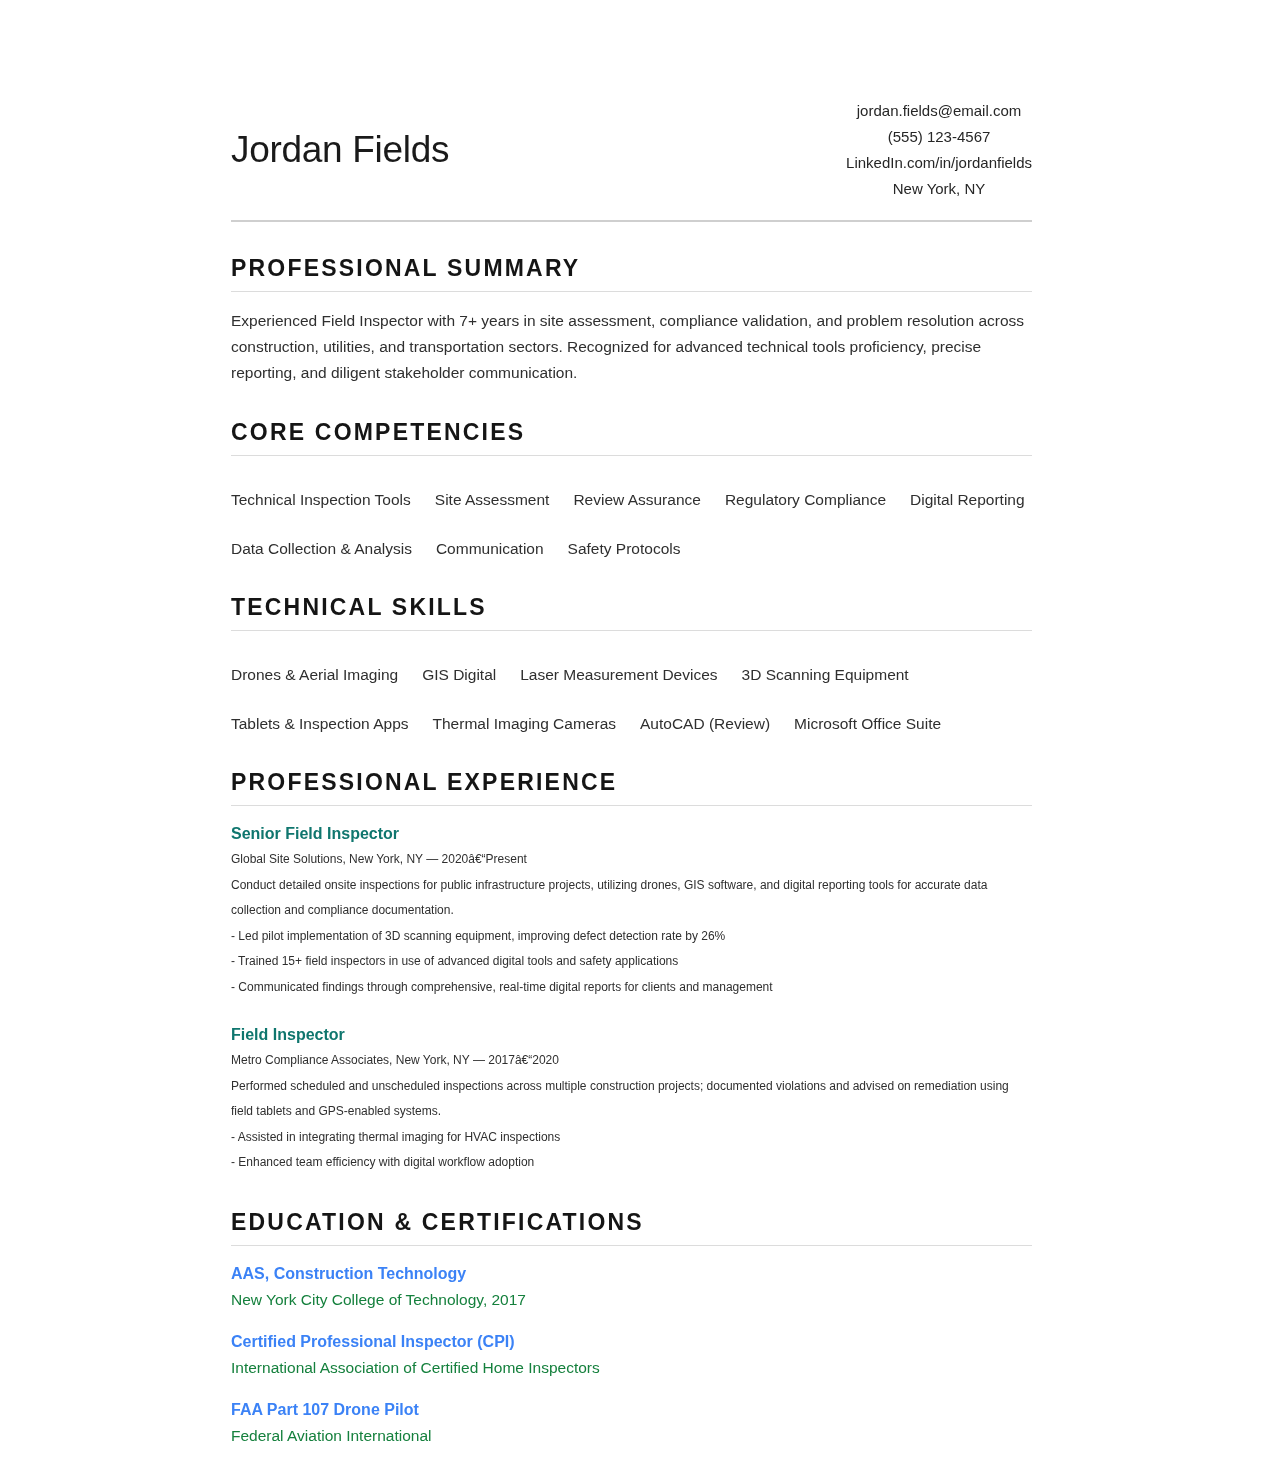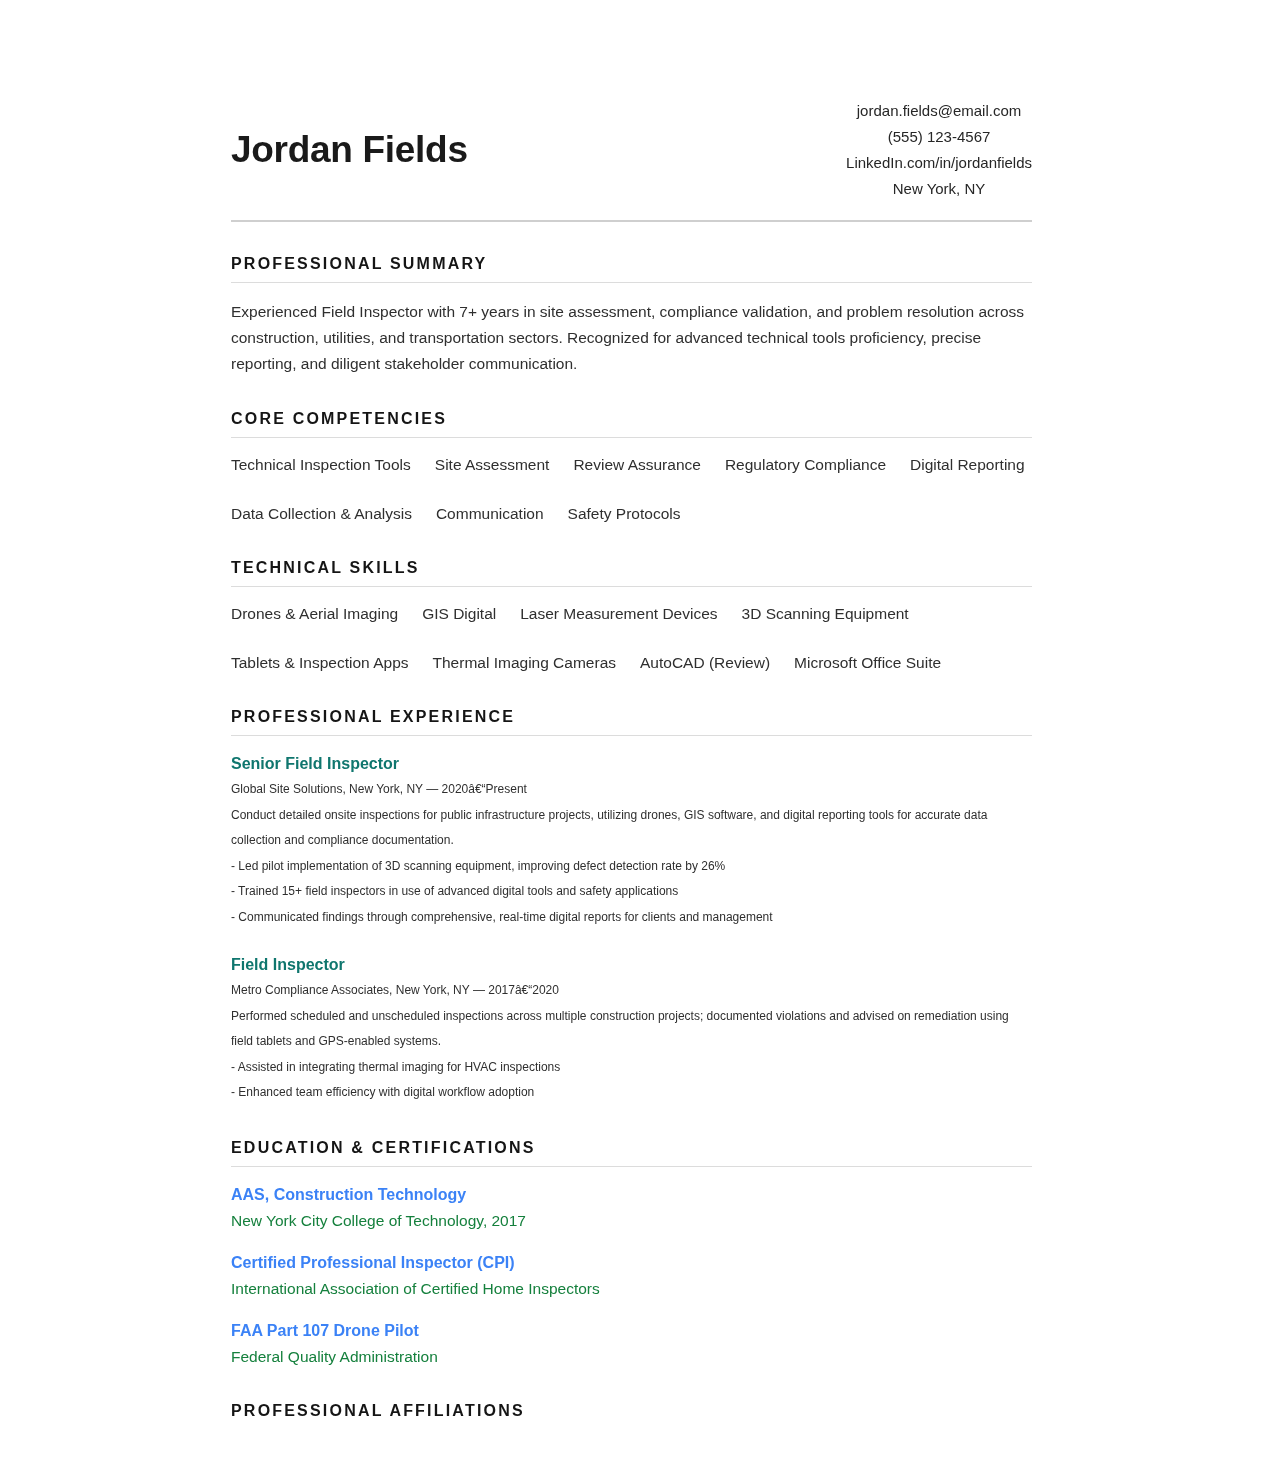--- a/index.html
+++ b/index.html
@@ -19,54 +19,54 @@
   
   .header {
     display: flex;
     justify-content: space-between;
     align-items: center;
     padding-bottom: 18px;
     border-bottom: 2px solid #cfcfcf;
   }
   .name {
     font-size: 37px;
-    font-weight: 700;
+    font-weight: 400;
     color: #1a1a1a;
     letter-spacing: -0.3px;
     text-align: center;
   }
   .contact {
     text-align: center;
     font-size: 15px;
     line-height: 26px;
     color: #262626;
   }
   
   .section { margin-top: 33px; }
   .section-heading {
-    font-size: 16px;
+    font-size: 23px;
     font-weight: 700;
     letter-spacing: 2.2px;
     color: #151515;
     padding-bottom: 9px;
     border-bottom: 1px solid #dcdcdc;
   }
   .section-heading.no-divider { border-bottom: none; }
   .summary-text {
     margin-top: 16px;
     font-size: 15.5px;
     line-height: 26px;
     color: #2f2f2f;
   }
   .chip-list {
     display: flex;
     flex-wrap: wrap;
     column-gap: 28px;
     row-gap: 13px;
-    margin-top: 14px;
+    margin-top: 31px;
     font-size: 15.5px;
     line-height: 25px;
     color: #2f2f2f;
     gap: 24px;
   }
   
   .job { margin-top: 15px; }
   .job + .job { margin-top: 22px; }
   .job-title {
     font-weight: 700;
@@ -171,21 +171,21 @@
       <div class="edu-sub">New York City College of Technology, 2017</div>
     </div>
 
     <div class="edu-item">
       <div class="edu-title">Certified Professional Inspector (CPI)</div>
       <div class="edu-sub">International Association of Certified Home Inspectors</div>
     </div>
 
     <div class="edu-item">
       <div class="edu-title">FAA Part 107 Drone Pilot</div>
-      <div class="edu-sub">Federal Quality Administration</div>
+      <div class="edu-sub">Federal Aviation International</div>
     </div>
   </section>
 
   <section class="section">
     <h2 class="section-heading no-divider">PROFESSIONAL AFFILIATIONS</h2>
   </section>
 
 </div>
 
 </body></html>

